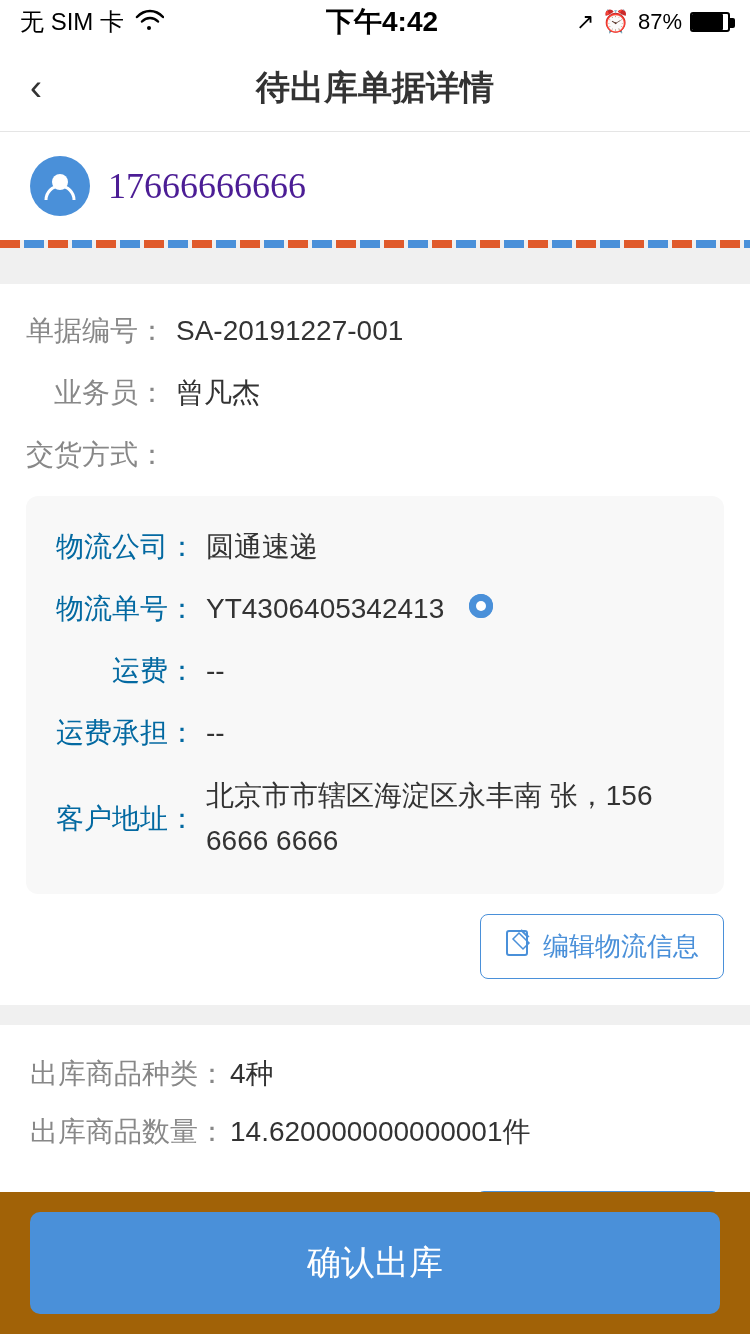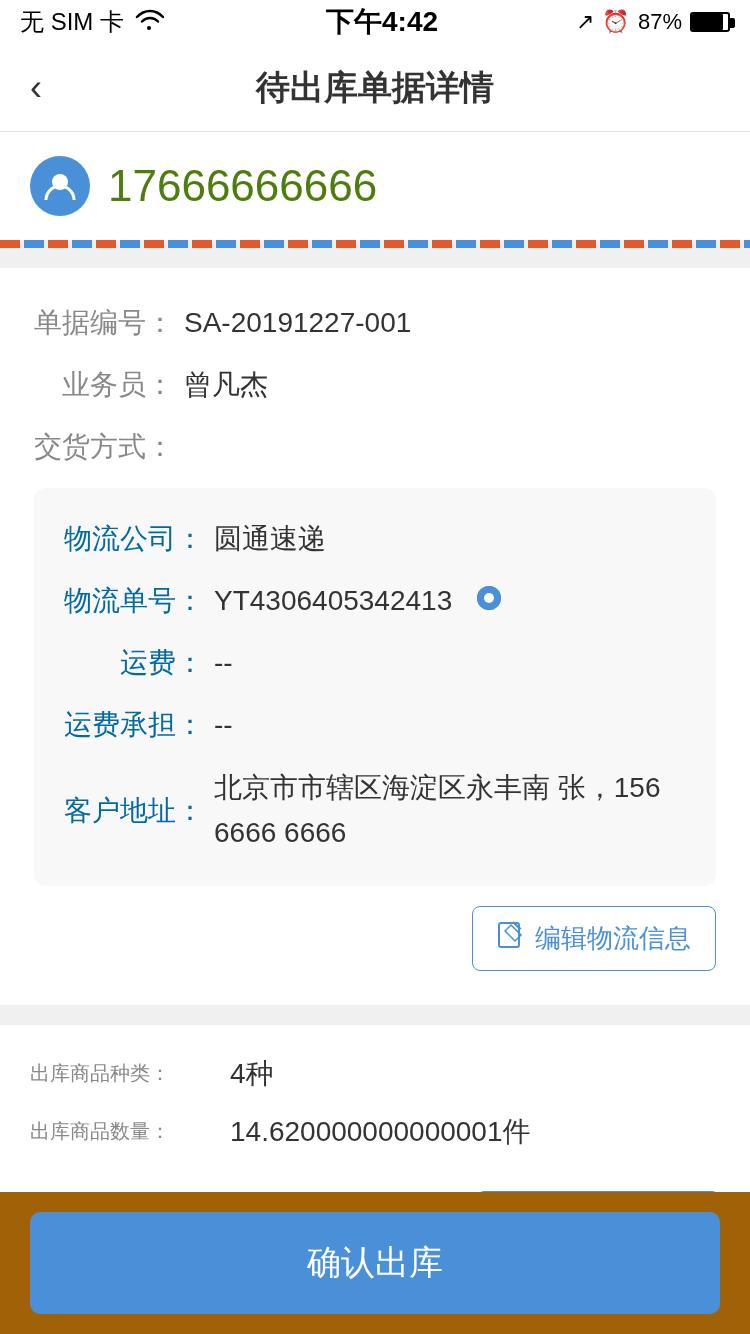--- a/index.html
+++ b/index.html
@@ -66,43 +66,44 @@
       height: 60px;
       border-radius: 50%;
       background: #4a90d9;
       display: flex;
       align-items: center;
       justify-content: center;
       color: white;
       font-size: 32px;
     }
     .phone-number {
-      font-size: 44px;
+      font-size: 36px;
       font-weight: 500;
-      color: #4d7c0f;
+      color: #4c1d95;
+      font-family: Liberation Serif, serif;
     }
 
     
     .dashed-divider {
       height: 8px;
       background: repeating-linear-gradient(
         90deg,
         #e05a2b 0px, #e05a2b 20px,
         transparent 20px, transparent 24px,
         #4a90d9 24px, #4a90d9 44px,
         transparent 44px, transparent 48px
       );
       margin: 0;
     }
 
     
     .info-section {
       background: #fff;
-      padding: 34px;
-      margin-top: 20px;
+      padding: 26px;
+      margin-top: 36px;
     }
     .info-row {
       display: flex;
       align-items: flex-start;
       margin-bottom: 20px;
       line-height: 1.5;
     }
     .info-row:last-child { margin-bottom: 0; }
     .info-label {
       color: #888;
@@ -188,21 +189,21 @@
       padding: 30px;
     }
     .goods-row {
       display: flex;
       align-items: center;
       margin-bottom: 20px;
     }
     .goods-row:last-child { margin-bottom: 0; }
     .goods-label {
       color: #888;
-      font-size: 20px;
+      font-size: 28px;
       min-width: 200px;
       flex-shrink: 0;
     }
     .goods-value {
       color: #333;
       font-size: 28px;
     }
 
     
     .view-btn-row {

